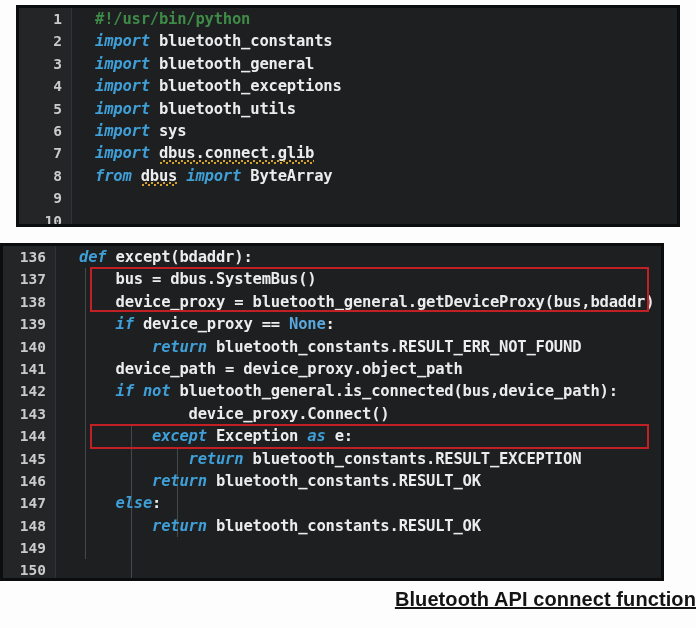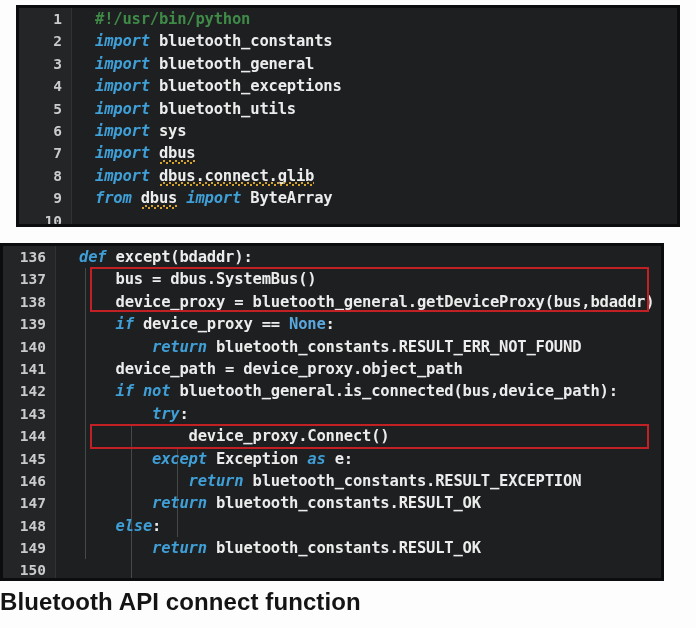--- a/index.html
+++ b/index.html
@@ -128,26 +128,27 @@
     box-sizing: border-box;
     pointer-events: none;
   }
 
   
   #caption {
     position: absolute;
     left: 0;
     right: 0;
     top: 588px;
-    text-align: left;
+    text-align: right;
     font-family: "Liberation Sans", sans-serif;
-    font-size: 24px;
+    font-size: 20px;
     font-weight: bold;
     color: #141414;
     letter-spacing: 0.1px;
+    text-decoration: underline;
   }
 </style>
 </head>
 <body>
 
 <div id="figure">
 
   <div id="block-top" class="code-block">
 
     <div class="gutter">
@@ -170,21 +171,20 @@
         <div class="line"><span class="kw">import</span><span class="id"> bluetooth_constants</span></div>
 
         <div class="line"><span class="kw">import</span><span class="id"> bluetooth_general</span></div>
 
         <div class="line"><span class="kw">import</span><span class="id"> bluetooth_exceptions</span></div>
 
         <div class="line"><span class="kw">import</span><span class="id"> bluetooth_utils</span></div>
 
         <div class="line"><span class="kw">import</span><span class="id"> sys</span></div>
 
-        <div class="line"><span class="kw">import</span><span class="id"> </span><span class="id squig">dbus</span></div>
 
         <div class="line"><span class="kw">import</span><span class="id"> </span><span class="id squig">dbus.connect.glib</span></div>
 
         <div class="line"><span class="kw">from</span><span class="id"> </span><span class="id squig">dbus</span><span class="id"> </span><span class="kw">import</span><span class="id"> ByteArray</span></div>
 
         <div class="line"><span class="id"></span></div>
       </div>
     </div>
   </div>
 
@@ -223,21 +223,20 @@
         <div class="line"><span class="id">    device_proxy = bluetooth_general.getDeviceProxy(bus,bdaddr)</span></div>
 
         <div class="line"><span class="id">    </span><span class="kw">if</span><span class="id"> device_proxy == </span><span class="bi">None</span><span class="id">:</span></div>
 
         <div class="line"><span class="id">        </span><span class="kw">return</span><span class="id"> bluetooth_constants.RESULT_ERR_NOT_FOUND</span></div>
 
         <div class="line"><span class="id">    device_path = device_proxy.object_path</span></div>
 
         <div class="line"><span class="id">    </span><span class="kw">if</span><span class="id"> </span><span class="kw">not</span><span class="id"> bluetooth_general.is_connected(bus,device_path):</span></div>
 
-        <div class="line"><span class="id">        </span><span class="kw">try</span><span class="id">:</span></div>
 
         <div class="line"><span class="id">            device_proxy.Connect()</span></div>
 
         <div class="line"><span class="id">        </span><span class="kw">except</span><span class="id"> Exception </span><span class="kw">as</span><span class="id"> e:</span></div>
 
         <div class="line"><span class="id">            </span><span class="kw">return</span><span class="id"> bluetooth_constants.RESULT_EXCEPTION</span></div>
 
         <div class="line"><span class="id">        </span><span class="kw">return</span><span class="id"> bluetooth_constants.RESULT_OK</span></div>
 
         <div class="line"><span class="id">    </span><span class="kw">else</span><span class="id">:</span></div>

